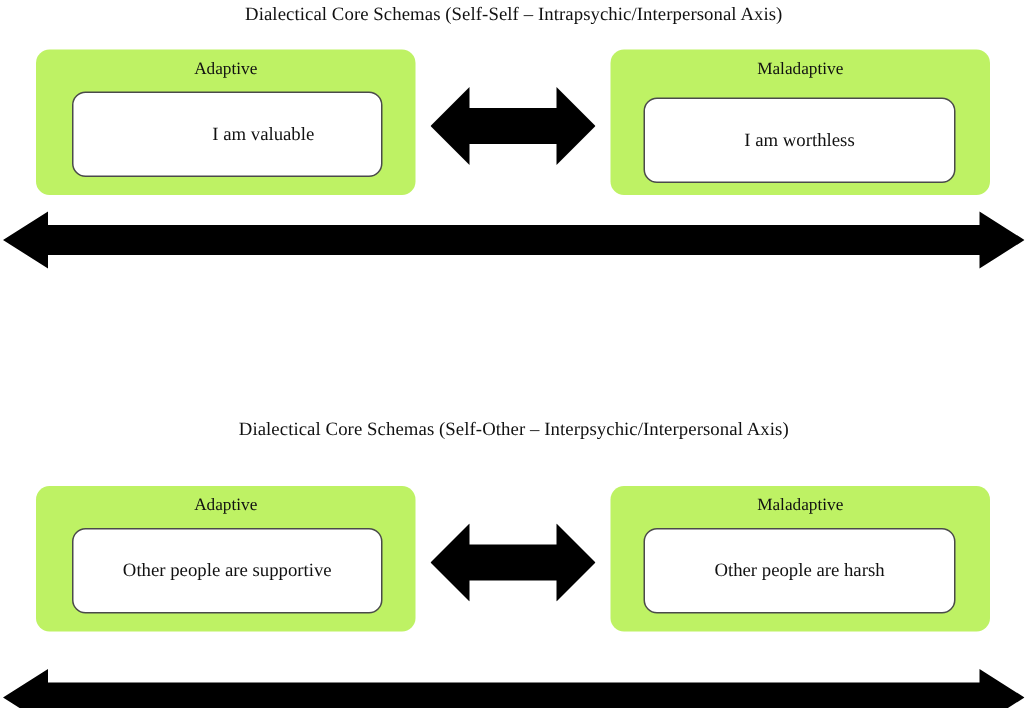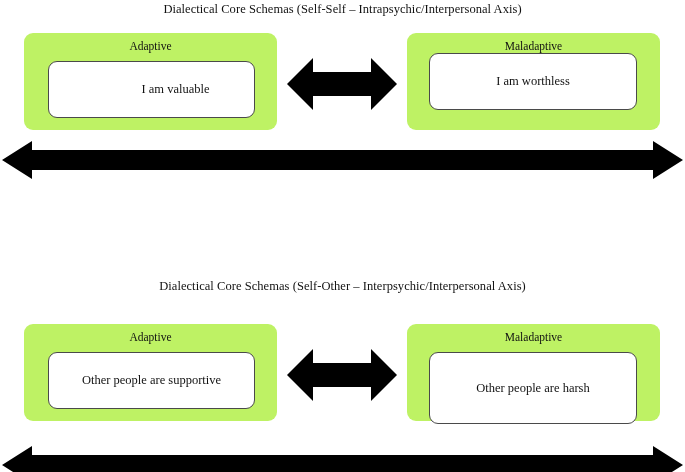--- a/index.html
+++ b/index.html
@@ -95,21 +95,21 @@
       <span class="inner-box-text">I am valuable</span>
     </div>
   </div>
 
   <svg class="arrow-svg" style="left:287px; top:58px;" width="110" height="52" viewBox="0 0 110 52">
     <polygon class="arrow-shape" points="0,26 26,0 26,14 84,14 84,0 110,26 84,52 84,38 26,38 26,52"></polygon>
   </svg>
 
   <div class="panel" style="left:407px; top:33px; width:253px; height:97px;">
     <div class="panel-label" style="top:7px;">Maladaptive</div>
-    <div class="inner-box" style="left:22px; top:20px; width:208px; height:57px;">
+    <div class="inner-box" style="left:22px; top:32px; width:208px; height:57px;">
       <span class="inner-box-text">I am worthless</span>
     </div>
   </div>
 
   <svg class="arrow-svg" style="left:2px; top:139px;" width="681" height="42" viewBox="0 0 681 42">
     <polygon class="arrow-shape" points="0,21 30,2 30,11 651,11 651,2 681,21 651,40 651,31 30,31 30,40"></polygon>
   </svg>
 
 </div>
 
@@ -123,21 +123,21 @@
       <span class="inner-box-text">Other people are supportive</span>
     </div>
   </div>
 
   <svg class="arrow-svg" style="left:287px; top:73px;" width="110" height="52" viewBox="0 0 110 52">
     <polygon class="arrow-shape" points="0,26 26,0 26,14 84,14 84,0 110,26 84,52 84,38 26,38 26,52"></polygon>
   </svg>
 
   <div class="panel" style="left:407px; top:48px; width:253px; height:97px;">
     <div class="panel-label" style="top:7px;">Maladaptive</div>
-    <div class="inner-box" style="left:22px; top:28px; width:208px; height:72px;">
+    <div class="inner-box" style="left:22px; top:28px; width:208px; height:57px;">
       <span class="inner-box-text">Other people are harsh</span>
     </div>
   </div>
 
   <svg class="arrow-svg" style="left:2px; top:168px;" width="681" height="42" viewBox="0 0 681 42">
     <polygon class="arrow-shape" points="0,21 30,2 30,11 651,11 651,2 681,21 651,40 651,31 30,31 30,40"></polygon>
   </svg>
 
 </div>
 

